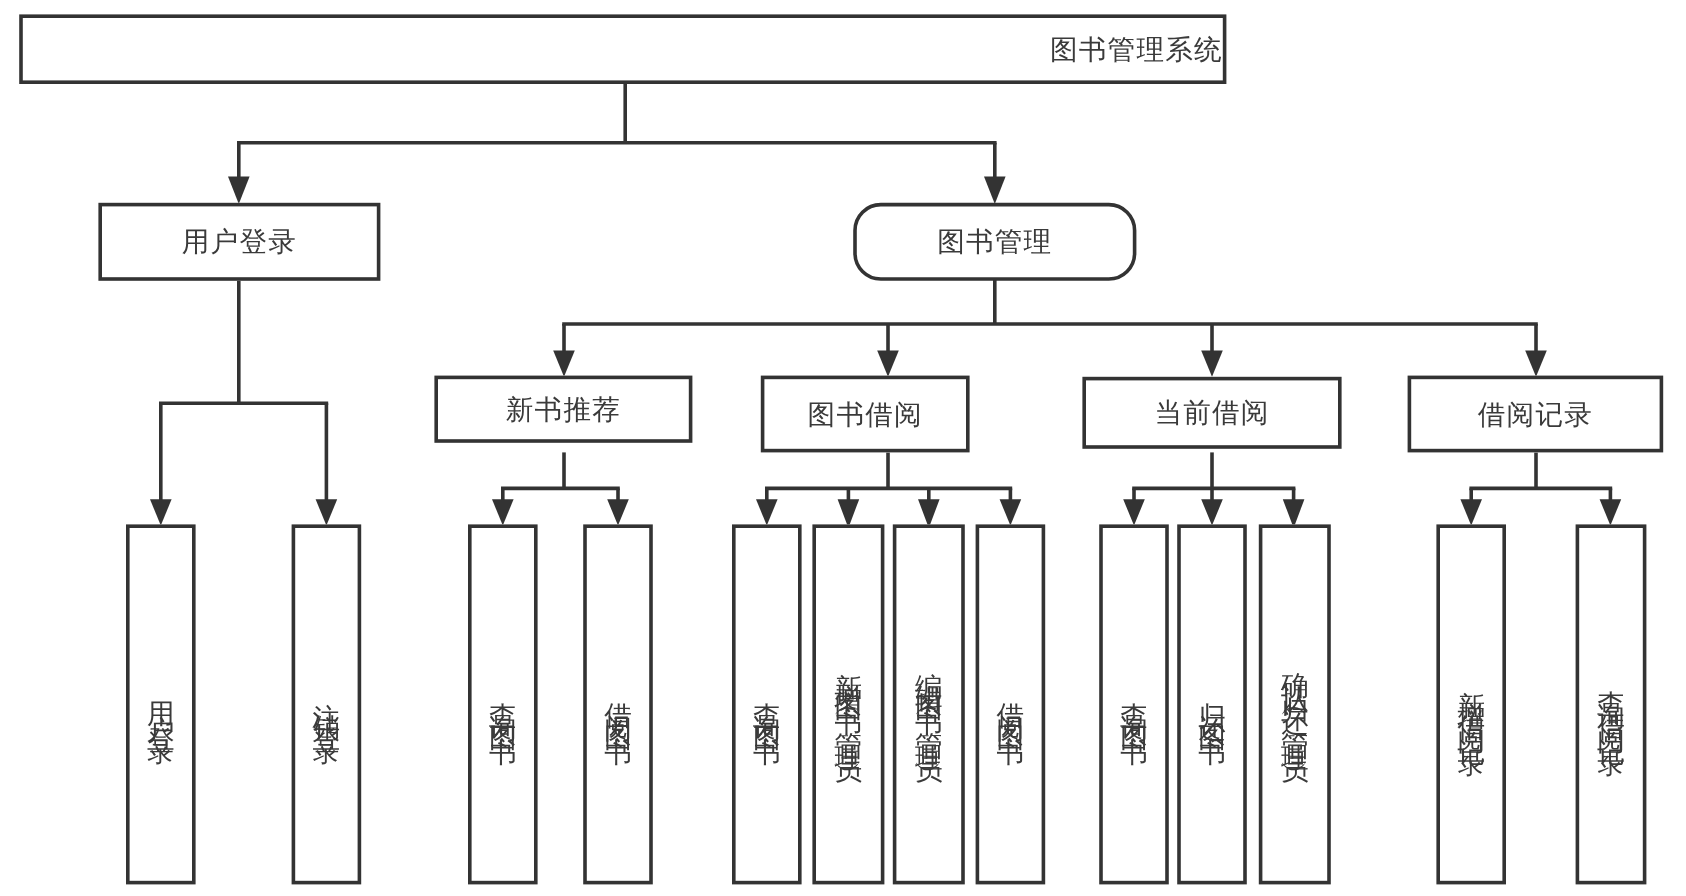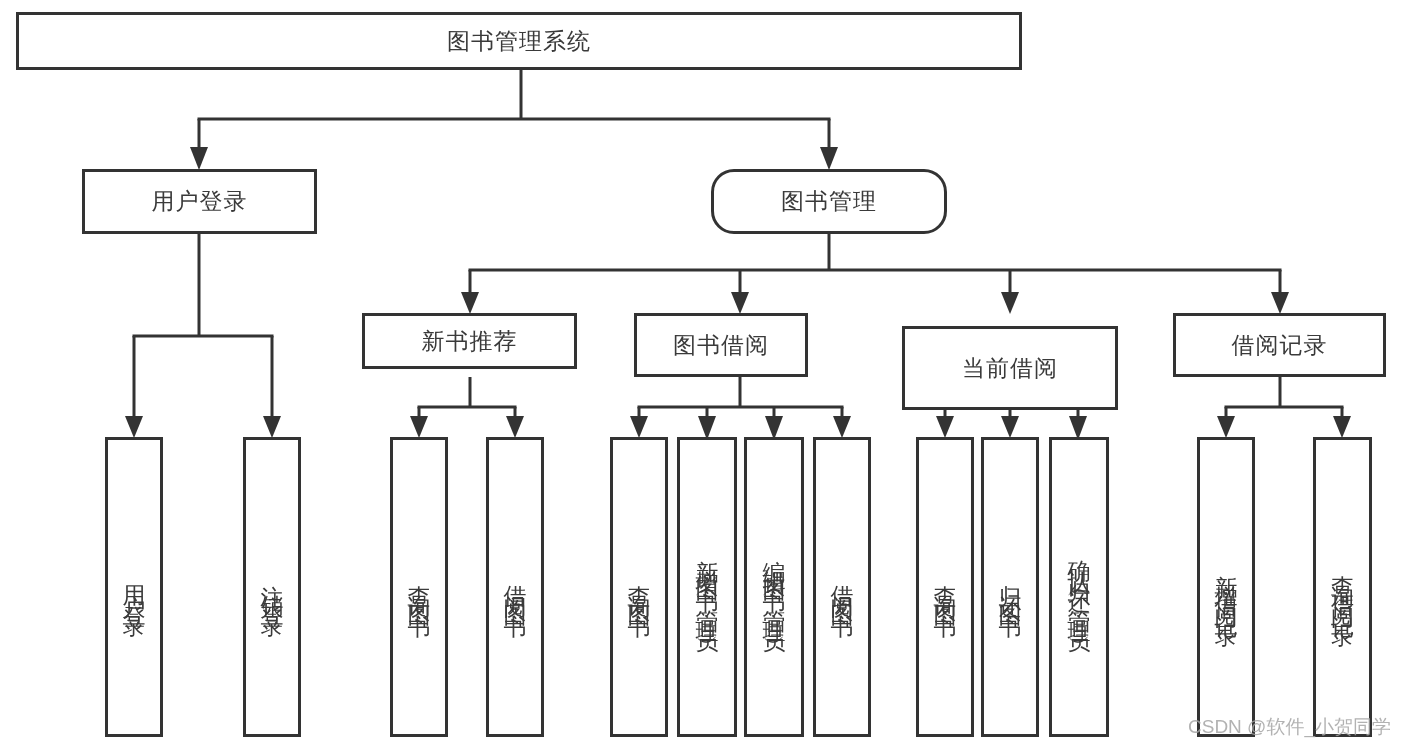--- a/index.html
+++ b/index.html
@@ -30,26 +30,26 @@
     color: #3a3a3a;
   }
   .hnode { font-size: 23px; letter-spacing: 1px; }
   .vnode span {
     writing-mode: vertical-rl;
     letter-spacing: 10px;
     font-size: 23px;
     line-height: 1;
   }
   
-  #root      { left: 16px;   top: 12px;  width: 1006px; height: 58px; }
+  #root      { left: 16px;   top: 12px;  width: 1006px; height: 58px; justify-content: flex-end; }
   #g-login   { left: 82px;   top: 169px; width: 235px;  height: 65px; }
   #g-mgmt    { left: 711px;  top: 169px; width: 236px;  height: 65px; border-radius: 23px; }
   #c-rec     { left: 362px;  top: 313px; width: 215px;  height: 56px; }
   #c-borrow  { left: 634px;  top: 313px; width: 174px;  height: 64px; }
-  #c-current { left: 902px;  top: 326px; width: 216px;  height: 84px; text-align: right; }
+  #c-current { left: 902px;  top: 314px; width: 216px;  height: 60px; text-align: right; }
   #c-record  { left: 1173px; top: 313px; width: 213px;  height: 64px; }
   .leaf      { top: 437px; width: 58px; height: 300px; }
   #l1  { left: 105px;  }
   #l2  { left: 243px;  }
   #l3  { left: 390px;  }
   #l4  { left: 486px;  }
   #l5  { left: 610px;  }
   #l6  { left: 677px; width: 60px; }
   #l7  { left: 744px; width: 60px; }
   #l8  { left: 813px;  }
@@ -199,15 +199,14 @@
   <div class="node vnode leaf" id="l11">
     <span>确认归还（管理员）</span>
   </div>
   <div class="node vnode leaf" id="l12">
     <span>新增借阅记录</span>
   </div>
   <div class="node vnode leaf" id="l13">
     <span>查询借阅记录</span>
   </div>
 
-  <div class="watermark">CSDN @软件_小贺同学</div>
 
 </div>
 
 </body></html>

